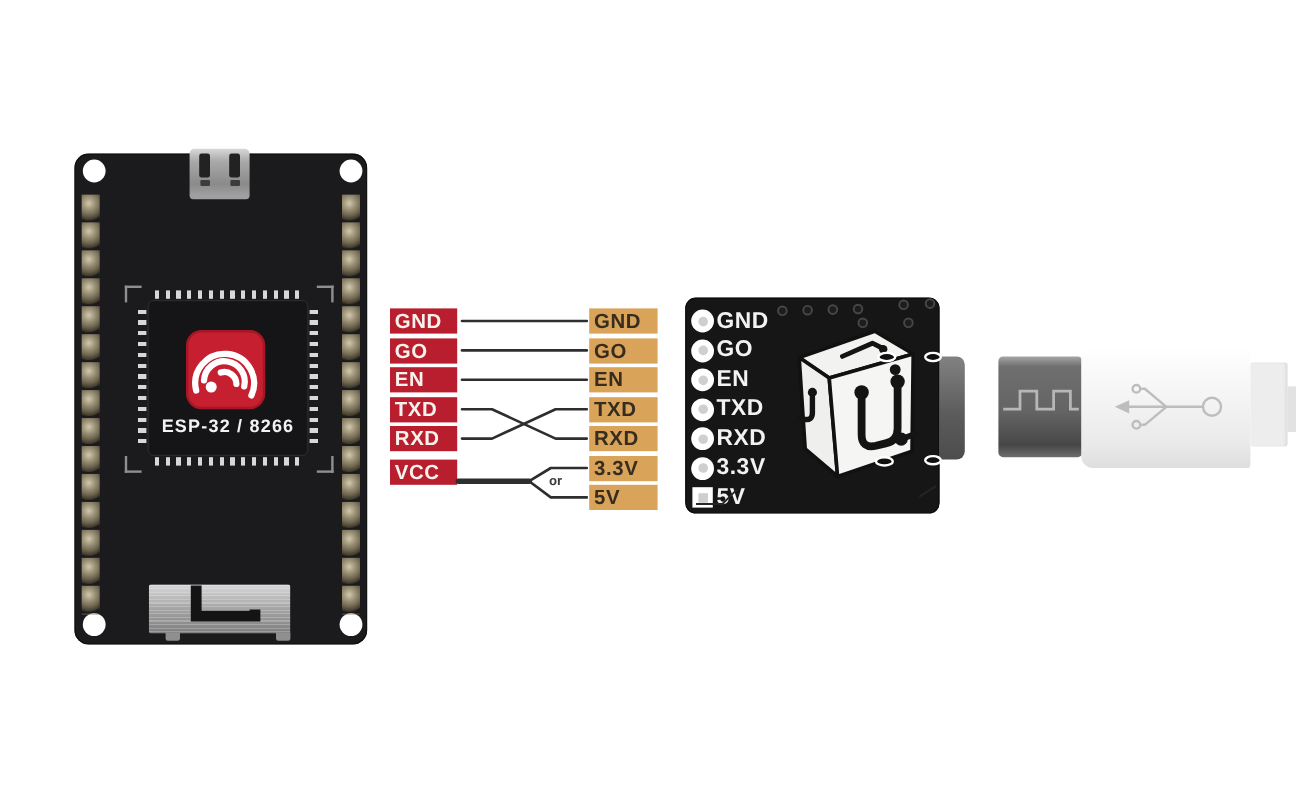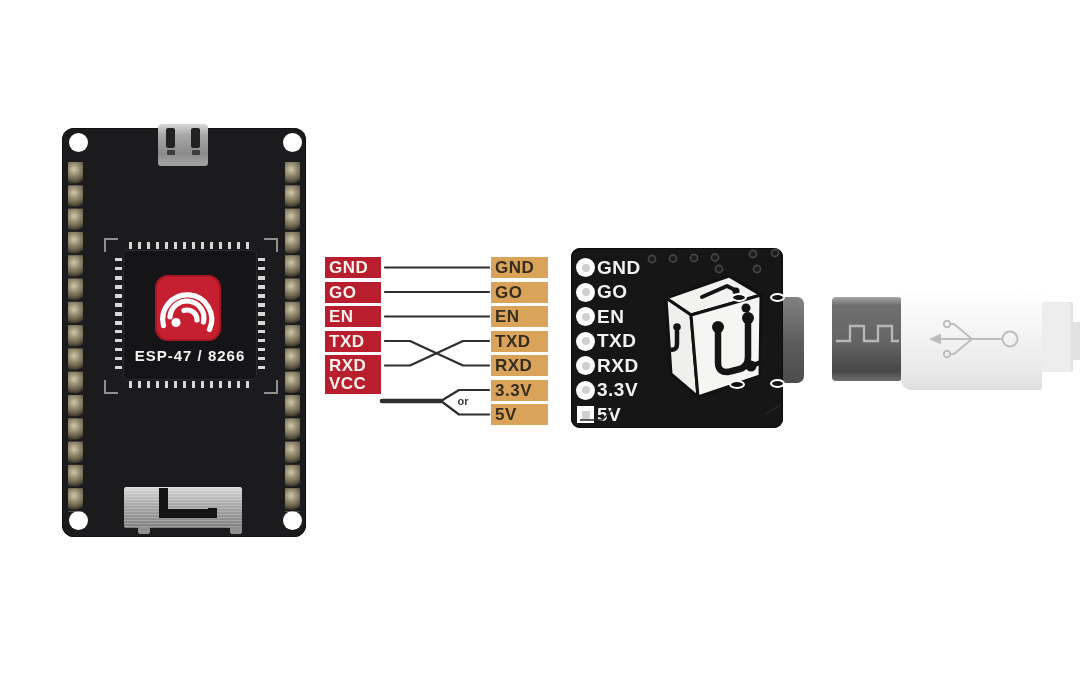--- a/index.html
+++ b/index.html
@@ -86,32 +86,32 @@
   <div class="abs stub-h" style="top:242px"></div>
   <div class="abs stub-h" style="top:381px"></div>
   <div class="abs stub-v" style="left:115px"></div>
   <div class="abs stub-v" style="left:258px"></div>
   <div class="abs bracket" style="left:104px;top:238px;border-left-width:2px;border-top-width:2px"></div>
   <div class="abs bracket" style="left:264px;top:238px;border-right-width:2px;border-top-width:2px"></div>
   <div class="abs bracket" style="left:104px;top:380px;border-left-width:2px;border-bottom-width:2px"></div>
   <div class="abs bracket" style="left:264px;top:380px;border-right-width:2px;border-bottom-width:2px"></div>
   <div class="abs chip-body"></div>
   <div class="abs esp-logo"></div>
-  <div class="abs chip-label">ESP-47 / 8266</div>
+  <div class="abs chip-label">ESP-32 / 8266</div>
 
   <div class="abs antenna"></div>
   <div class="abs foot" style="left:138px"></div>
   <div class="abs foot" style="left:230px"></div>
 
   <div class="abs plabel red" style="top:257px">GND</div>
   <div class="abs plabel red" style="top:281.5px">GO</div>
   <div class="abs plabel red" style="top:306px">EN</div>
   <div class="abs plabel red" style="top:330.5px">TXD</div>
   <div class="abs plabel red" style="top:355px">RXD</div>
-  <div class="abs plabel red" style="top:373px">VCC</div>
+  <div class="abs plabel red" style="top:383px">VCC</div>
 
   <div class="abs plabel tan" style="top:257px">GND</div>
   <div class="abs plabel tan" style="top:281.5px">GO</div>
   <div class="abs plabel tan" style="top:306px">EN</div>
   <div class="abs plabel tan" style="top:330.5px">TXD</div>
   <div class="abs plabel tan" style="top:355px">RXD</div>
   <div class="abs plabel tan" style="top:379.5px">3.3V</div>
   <div class="abs plabel tan" style="top:404px">5V</div>
 
   <div class="abs or-label">or</div>

